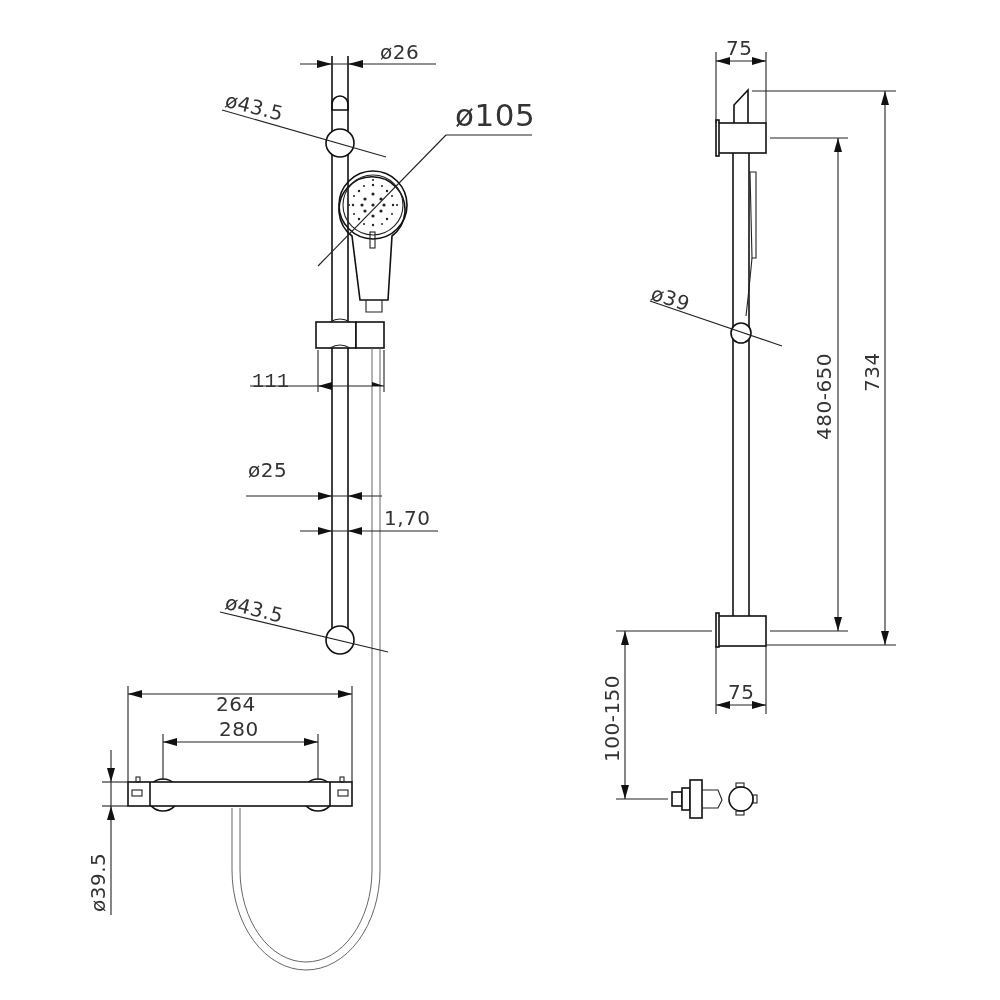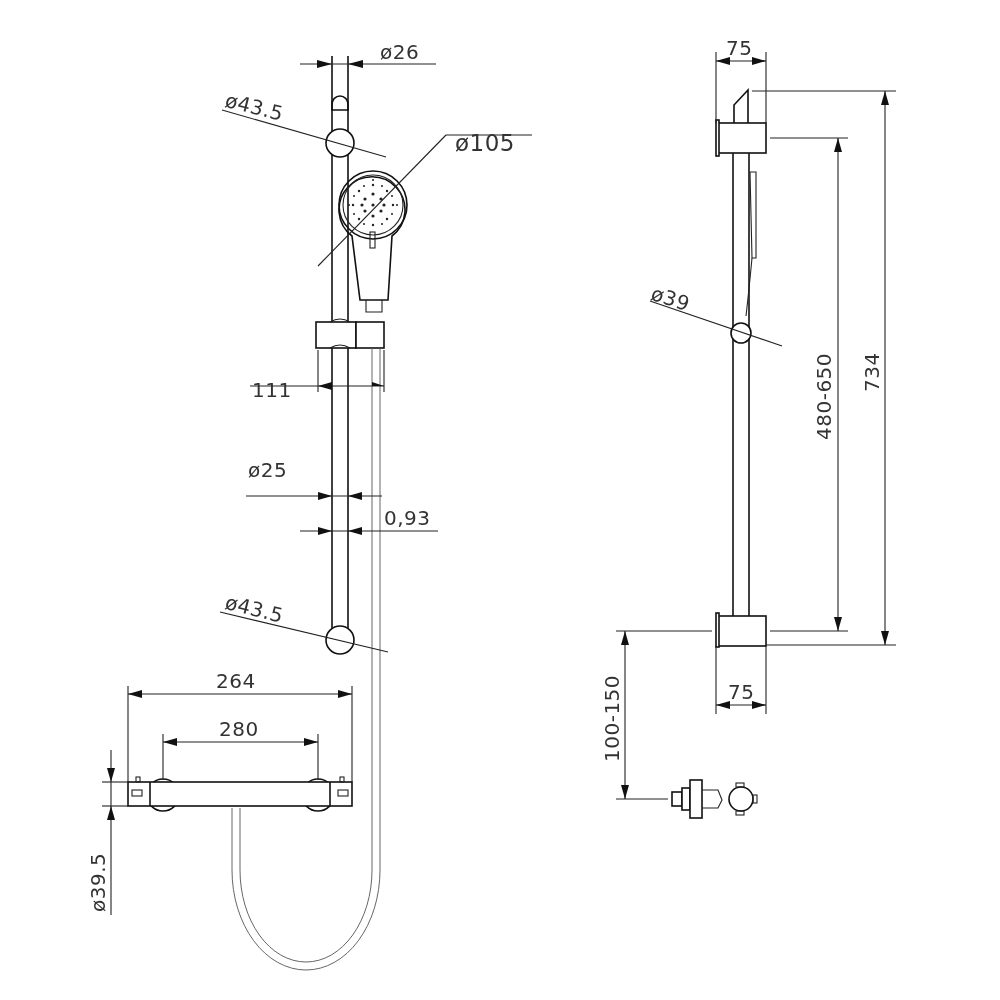--- a/index.html
+++ b/index.html
@@ -5,21 +5,21 @@
   html, body { margin:0; padding:0; background:#ffffff; }
   #canvas { position:relative; width:904px; height:1000px; background:#ffffff; overflow:hidden; }
   svg { position:absolute; left:0; top:0; }
   .ln { stroke:#111; stroke-width:1.6; fill:none; }
   .thin { stroke:#222; stroke-width:1.1; fill:none; }
   .hair { stroke:#555; stroke-width:0.9; fill:none; }
   .fillw { fill:#fff; stroke:#111; stroke-width:1.6; }
   .arrow { fill:#111; }
   .dot { fill:#222; }
   .lbl { position:absolute; font-family:"DejaVu Sans", sans-serif; color:#333; font-size:20px; line-height:1; white-space:nowrap; letter-spacing:0.5px; }
-  .lbl.big { font-size:23px;margin-top:32px; }
+  .lbl.big { font-size:31px; }
   .rot-90 { transform-origin:left top; transform:rotate(-90deg); }
   .rot-dia { transform-origin:left top; transform:rotate(14deg); }
   .rot-dia2 { transform-origin:left top; transform:rotate(18deg); }
 </style>
 </head>
 <body>
 
 <div id="canvas">
 <svg width="1000" height="1000" viewBox="0 0 1000 1000">
 
@@ -207,25 +207,25 @@
       <line class="thin" x1="625" y1="631" x2="625" y2="799"></line>
       <polygon class="arrow" points="625,631 621,645 629,645"></polygon>
       <polygon class="arrow" points="625,799 621,785 629,785"></polygon>
     </g>
   </g>
 </svg>
 
 <div class="lbl" style="left:380px; top:42px;">ø26</div>
 <div class="lbl rot-dia" style="left:228px; top:90px;">ø43.5</div>
 <div class="lbl big" style="left:455px; top:100px;">ø105</div>
-<div class="lbl" style="left:252px; top:380px;">111</div>
+<div class="lbl" style="left:252px; top:372px;font-family:Liberation Mono, monospace;">111</div>
 <div class="lbl" style="left:248px; top:460px;">ø25</div>
-<div class="lbl" style="left:384px; top:508px;">0,93</div>
+<div class="lbl" style="left:384px; top:508px;">1,70</div>
 <div class="lbl rot-dia" style="left:228px; top:592px;">ø43.5</div>
-<div class="lbl" style="left:216px; top:671px;">264</div>
+<div class="lbl" style="left:216px; top:694px;">264</div>
 <div class="lbl" style="left:219px; top:719px;">280</div>
 <div class="lbl rot-90" style="left:88px; top:912px;">ø39.5</div>
 
 <div class="lbl" style="left:726px; top:38px;">75</div>
 <div class="lbl rot-dia2" style="left:655px; top:283px;">ø39</div>
 <div class="lbl rot-90" style="left:814px; top:440px;">480-650</div>
 <div class="lbl rot-90" style="left:862px; top:392px;">734</div>
 <div class="lbl" style="left:728px; top:682px;">75</div>
 <div class="lbl rot-90" style="left:602px; top:762px;">100-150</div>
 </div>

